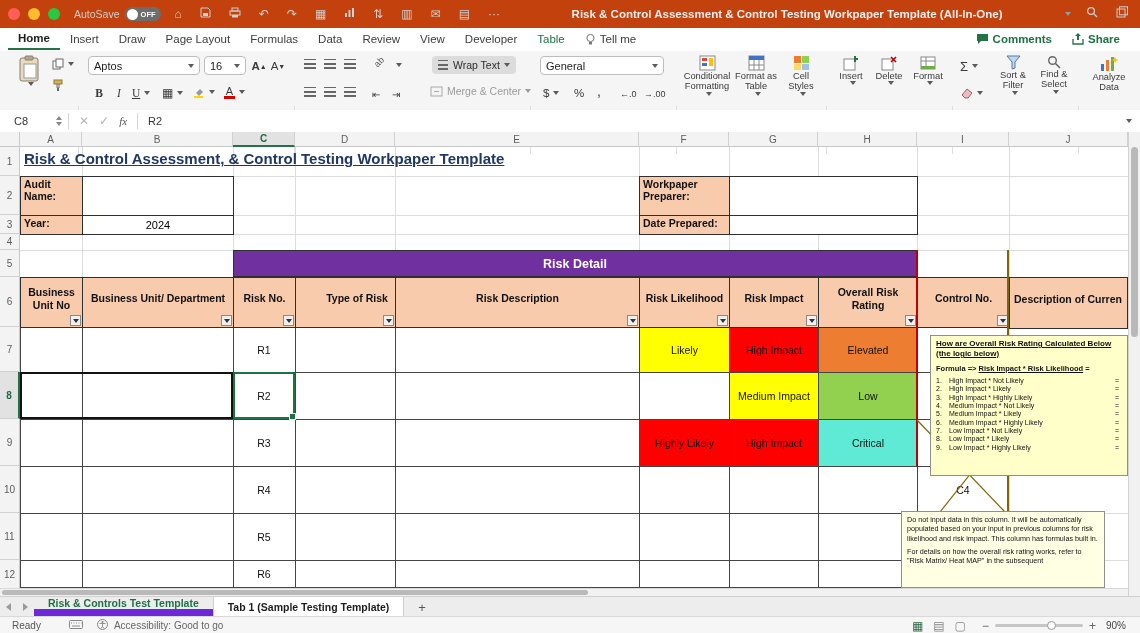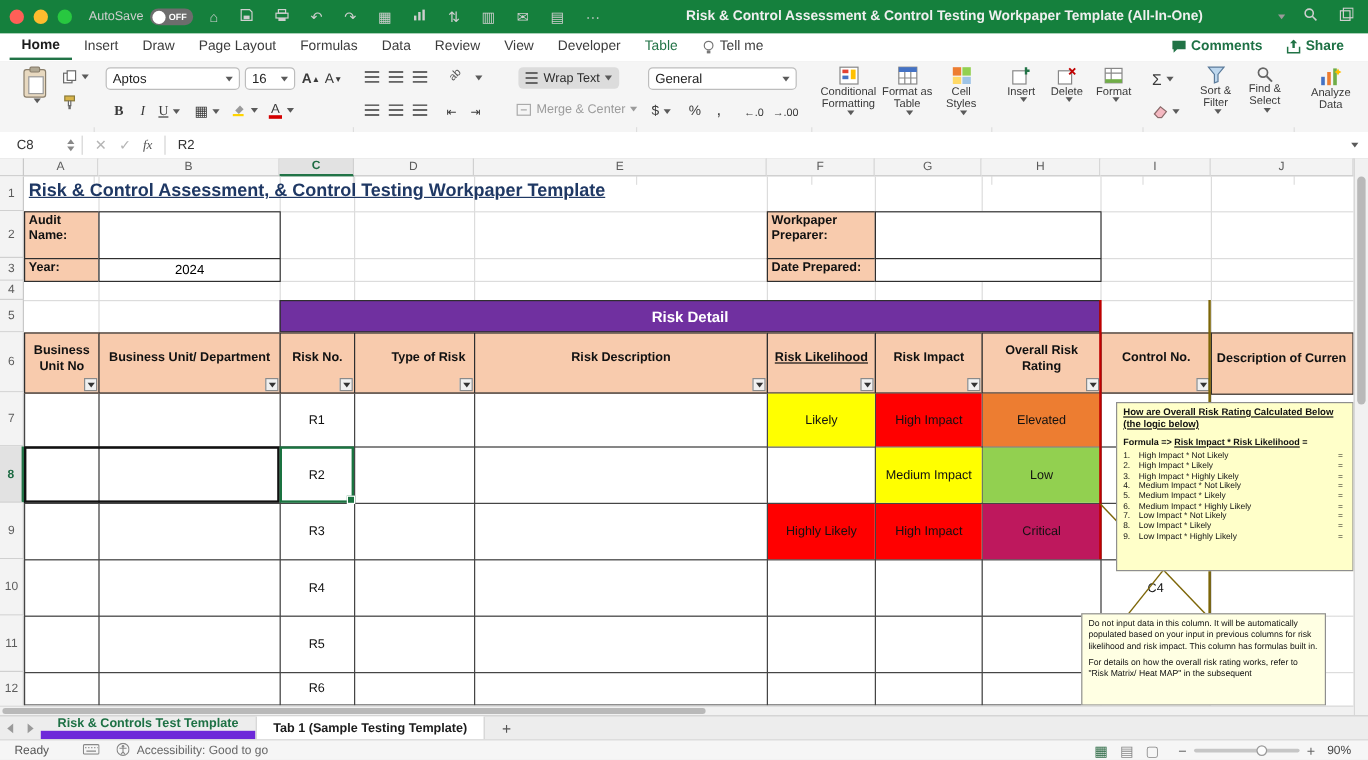--- a/index.html
+++ b/index.html
@@ -1,21 +1,21 @@
 <!DOCTYPE html>
 <html><head>
 <meta charset="utf-8">
 <style>
   html,body{margin:0;padding:0;background:#e8e8e8;}
   #app{position:relative;width:1140px;height:633px;background:#fff;overflow:hidden;
        font-family:"Liberation Sans",sans-serif;-webkit-font-smoothing:antialiased;}
   .abs{position:absolute;}
   .flex{display:flex;align-items:center;}
   
-  .titlebar{left:0;top:0;width:1140px;height:28px;background:#15803d;display:flex;align-items:center;color:#d8d8d8;}
+  .titlebar{left:0;top:0;width:1140px;height:28px;background:#c2410c;display:flex;align-items:center;color:#d8d8d8;}
   .tl{width:12px;height:12px;border-radius:50%;margin-left:8px;}
   .qicon{font-size:12px;color:#cfcfcf;margin:0 9px;line-height:28px;}
   .toggle{width:36px;height:14px;border-radius:8px;background:#6d6d6d;display:flex;align-items:center;margin-left:5px;}
   .knob{width:11px;height:11px;border-radius:50%;background:#fff;margin-left:2px;}
   .togglelbl{font-size:7.5px;color:#fff;margin-left:3px;font-weight:bold;}
   
   .tabsbar{left:0;top:28px;width:1140px;height:23px;background:#fff;border-bottom:1px solid #e2e2e2;display:flex;align-items:center;font-size:11.5px;color:#3c3c3c;}
   .rtab{padding:3px 10px 4px 10px;white-space:nowrap;cursor:default;}
   .rtab.active{font-weight:bold;color:#1c1c1c;border-bottom:2.5px solid #217346;}
   .rtab.green{color:#217346;}
@@ -442,21 +442,21 @@
       <span class="fbtn"></span>
     </div>
   <div class="hcell" style="left:295px;top:277px;width:101px;height:51px;padding-left:27px;">
       <span>Type of Risk</span>
       <span class="fbtn"></span>
     </div>
   <div class="hcell" style="left:395px;top:277px;width:245px;height:51px;">
       <span>Risk Description</span>
       <span class="fbtn"></span>
     </div>
-  <div class="hcell" style="left:639px;top:277px;width:91px;height:51px;text-decoration:underline;">
+  <div class="hcell" style="left:639px;top:277px;width:91px;height:51px;">
       <span>Risk Likelihood</span>
       <span class="fbtn"></span>
     </div>
   <div class="hcell" style="left:729px;top:277px;width:90px;height:51px;">
       <span>Risk Impact</span>
       <span class="fbtn"></span>
     </div>
   <div class="hcell" style="left:818px;top:277px;width:100px;height:51px;">
       <span>Overall Risk Rating</span>
       <span class="fbtn"></span>
@@ -478,21 +478,21 @@
 
   <div class="dcell" style="left: 640px; top: 328px; width: 89px; height: 44px; background: rgb(255, 255, 0);">Likely</div>
   <div class="dcell" style="left: 730px; top: 328px; width: 88px; height: 44px; background: rgb(255, 0, 0);">High Impact</div>
   <div class="dcell" style="left: 819px; top: 328px; width: 98px; height: 44px; background: rgb(237, 125, 49);">Elevated</div>
 
   <div class="dcell" style="left: 730px; top: 373px; width: 88px; height: 46px; background: rgb(255, 255, 0);">Medium Impact</div>
   <div class="dcell" style="left: 819px; top: 373px; width: 98px; height: 46px; background: rgb(146, 208, 80);">Low</div>
 
   <div class="dcell" style="left: 640px; top: 420px; width: 89px; height: 46px; background: rgb(255, 0, 0);">Highly Likely</div>
   <div class="dcell" style="left: 730px; top: 420px; width: 88px; height: 46px; background: rgb(255, 0, 0);">High Impact</div>
-  <div class="dcell" style="left: 819px; top: 420px; width: 98px; height: 46px; background: #be185d;">Critical</div>
+  <div class="dcell" style="left: 819px; top: 420px; width: 98px; height: 46px; background: #5eead4;">Critical</div>
 
   <div class="dcell" style="left:918px;top:466px;width:90px;height:47px;">C4</div>
 
   <div class="abs" style="left:916px;top:250px;width:2px;height:216px;background:#C00000;"></div>
   <div class="abs" style="left:1007px;top:250px;width:2px;height:263px;background:#7d6608;"></div>
   <svg class="abs" style="left:900px;top:415px;" width="120" height="100">
     <line x1="17" y1="5" x2="105" y2="97" stroke="#7d6608" stroke-width="1.2"></line>
     <line x1="107" y1="13" x2="40" y2="97" stroke="#7d6608" stroke-width="1.2"></line>
   </svg>
 

